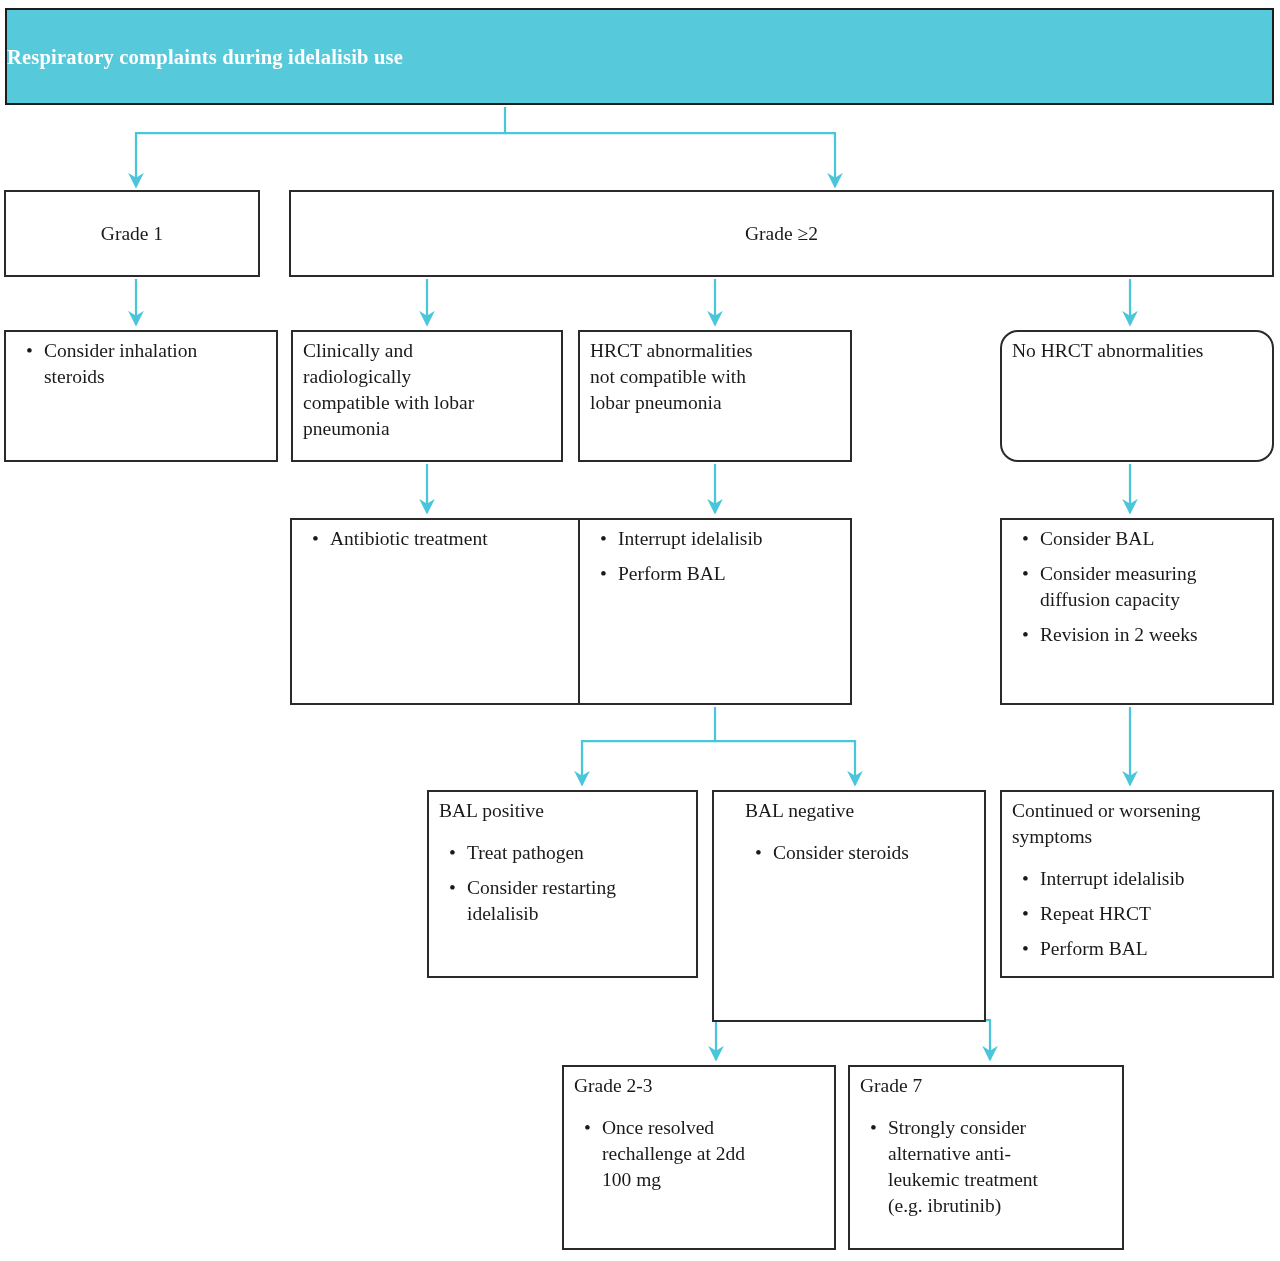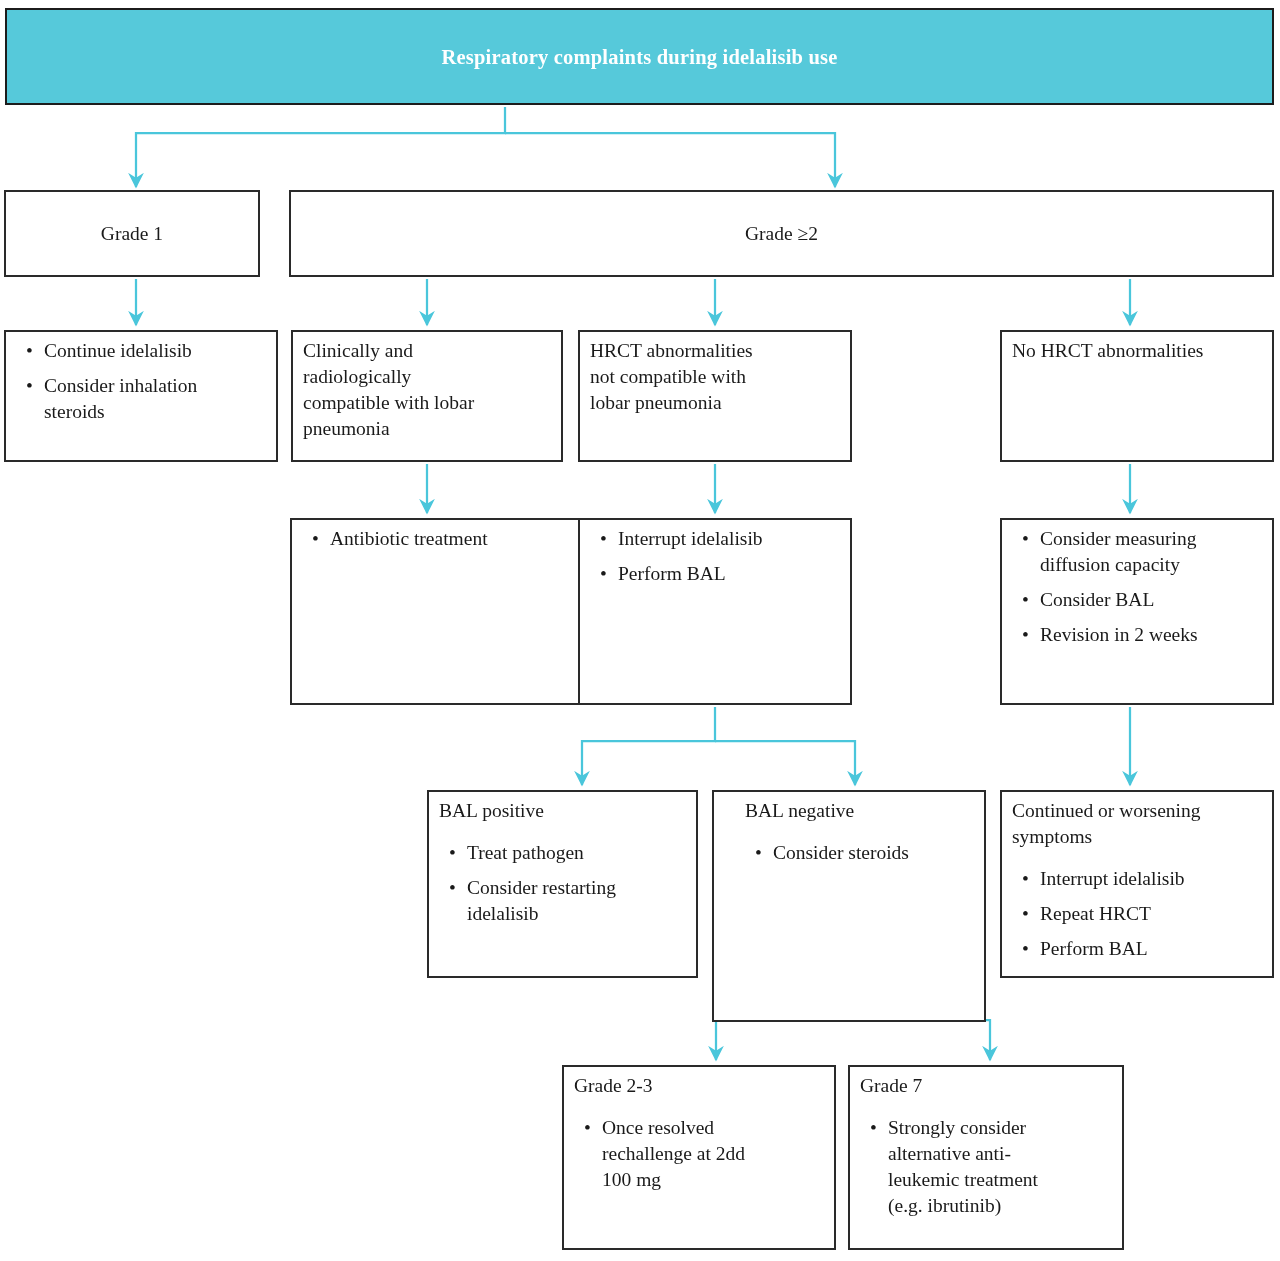--- a/index.html
+++ b/index.html
@@ -42,21 +42,20 @@
     justify-content: center;
     text-align: center;
     padding: 4px;
   }
   .header-box {
     position: absolute;
     background: var(--header-fill);
     border: 2px solid #1C1C1C;
     display: flex;
     align-items: center;
-    justify-content: center;
     text-align: center;
     color: var(--header-text);
     font-weight: bold;
     font-size: 20.5px;
     letter-spacing: 0.2px;
   }
   .txt { white-space: pre-line; display: block; }
   .ttl { white-space: pre-line; display: block; }
   .bullets { display: block; }
   .ttl + .bullets { margin-top: 16px; }
@@ -107,61 +106,60 @@
   <div class="node center" style="left:4px; top:190px; width:256px; height:87px;">
     <span class="txt">Grade 1</span>
   </div>
 
   <div class="node center" style="left:289px; top:190px; width:985px; height:87px;">
     <span class="txt">Grade ≥2</span>
   </div>
 
   <div class="node" style="left:4px; top:330px; width:274px; height:132px;">
     <div class="bullets">
-      <div class="b">Continue idelalisib</div>
       <div class="b">Consider inhalation
 steroids</div>
     </div>
   </div>
 
   <div class="node" style="left:291px; top:330px; width:272px; height:132px;">
     <span class="txt">Clinically and
 radiologically
 compatible with lobar
 pneumonia</span>
   </div>
 
   <div class="node" style="left:578px; top:330px; width:274px; height:132px;">
     <span class="txt">HRCT abnormalities
 not compatible with
 lobar pneumonia</span>
   </div>
 
-  <div class="node" style="left:1000px; top:330px; width:274px; height:132px;">
+  <div class="node" style="left:1000px; top:330px; width:274px; height:132px;border-radius:18px;">
     <span class="txt">No HRCT abnormalities</span>
   </div>
 
   <div class="node" style="left:290px; top:518px; width:316px; height:187px;">
     <div class="bullets">
       <div class="b">Antibiotic treatment</div>
     </div>
   </div>
 
   <div class="node" style="left:578px; top:518px; width:274px; height:187px;">
     <div class="bullets">
       <div class="b">Interrupt idelalisib</div>
       <div class="b">Perform BAL</div>
     </div>
   </div>
 
   <div class="node" style="left:1000px; top:518px; width:274px; height:187px;">
     <div class="bullets">
+      <div class="b">Consider BAL</div>
       <div class="b">Consider measuring
 diffusion capacity</div>
-      <div class="b">Consider BAL</div>
       <div class="b">Revision in 2 weeks</div>
     </div>
   </div>
 
   <div class="node" style="left:427px; top:790px; width:271px; height:188px;">
     <span class="ttl">BAL positive</span>
     <div class="bullets">
       <div class="b">Treat pathogen</div>
       <div class="b">Consider restarting
 idelalisib</div>

